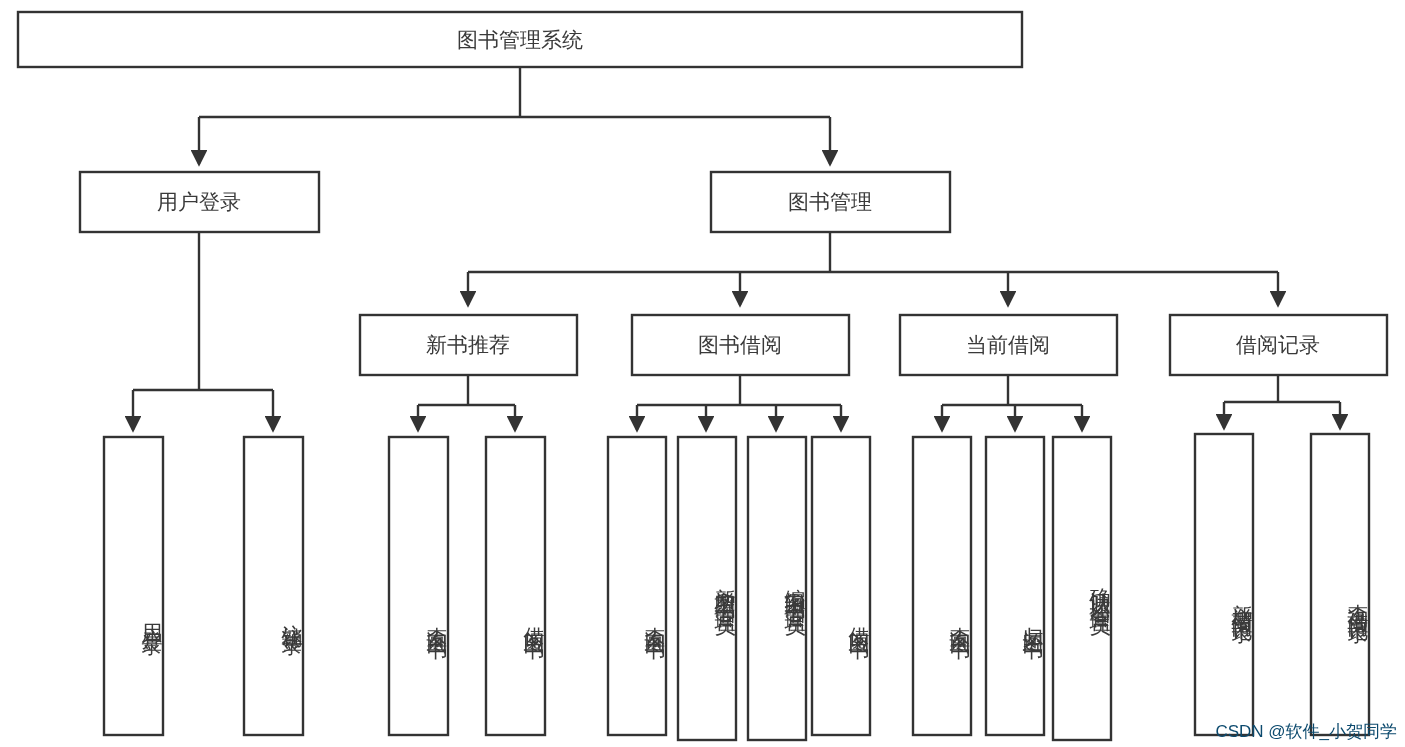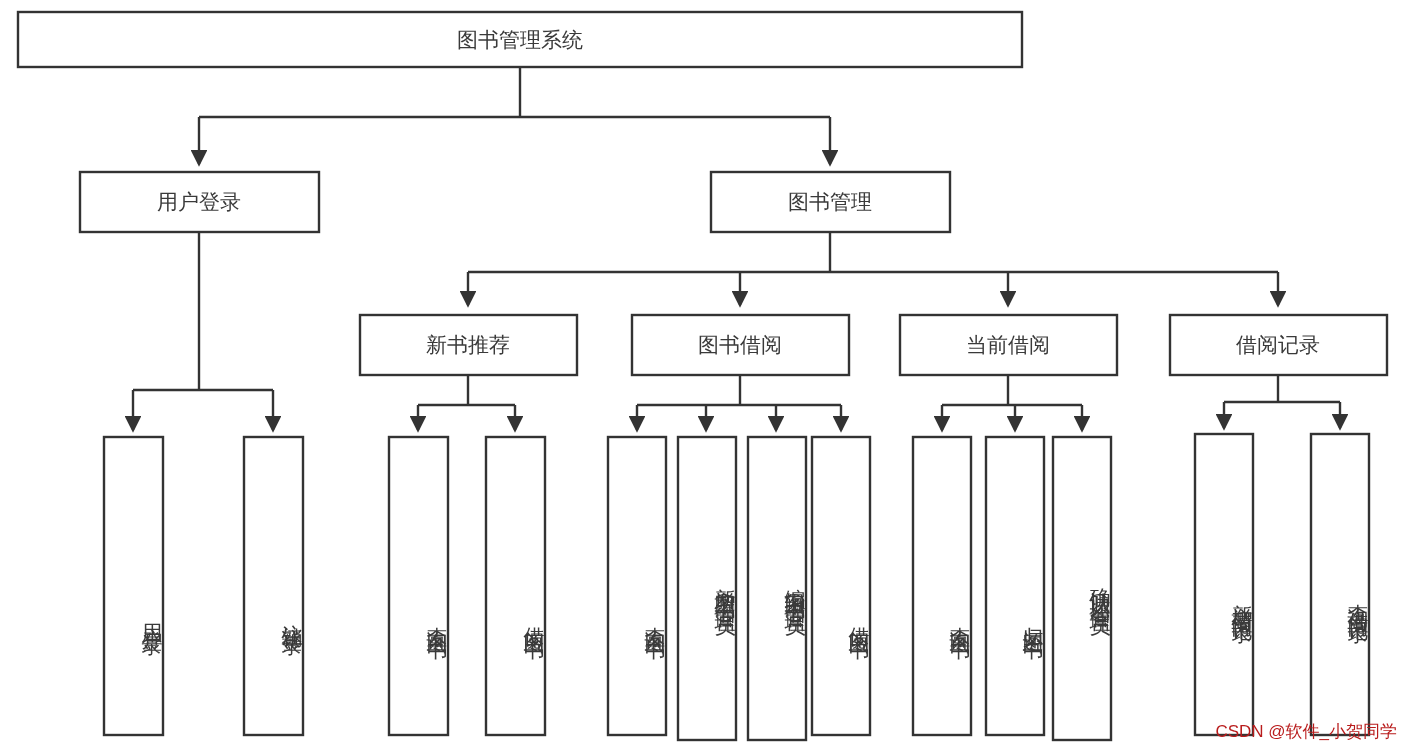--- a/index.html
+++ b/index.html
@@ -62,21 +62,21 @@
     align-items: flex-start;
     justify-content: center;
     pointer-events: none;
   }
   .watermark {
     position: absolute;
     right: 8px;
     bottom: 4px;
     font-family: "Liberation Sans", "DejaVu Sans", sans-serif;
     font-size: 17px;
-    color: #b91c1c;
+    color: #0c4a6e;
     white-space: nowrap;
     text-align: right;
   }
 </style>
 </head>
 <body>
 
 <div id="diagram-root">
 
   <svg class="diagram-canvas" viewBox="0 0 1405 747">

